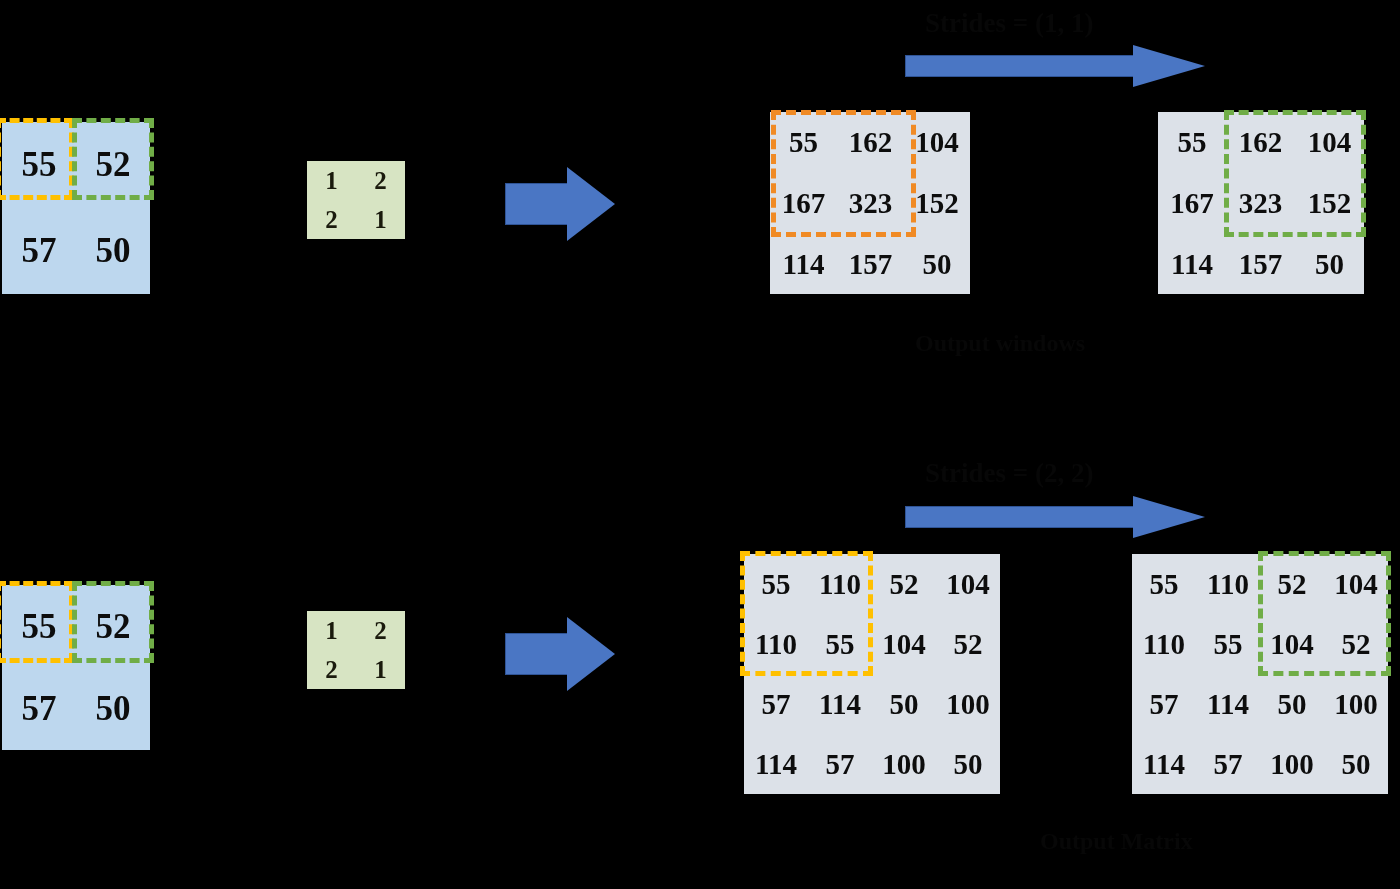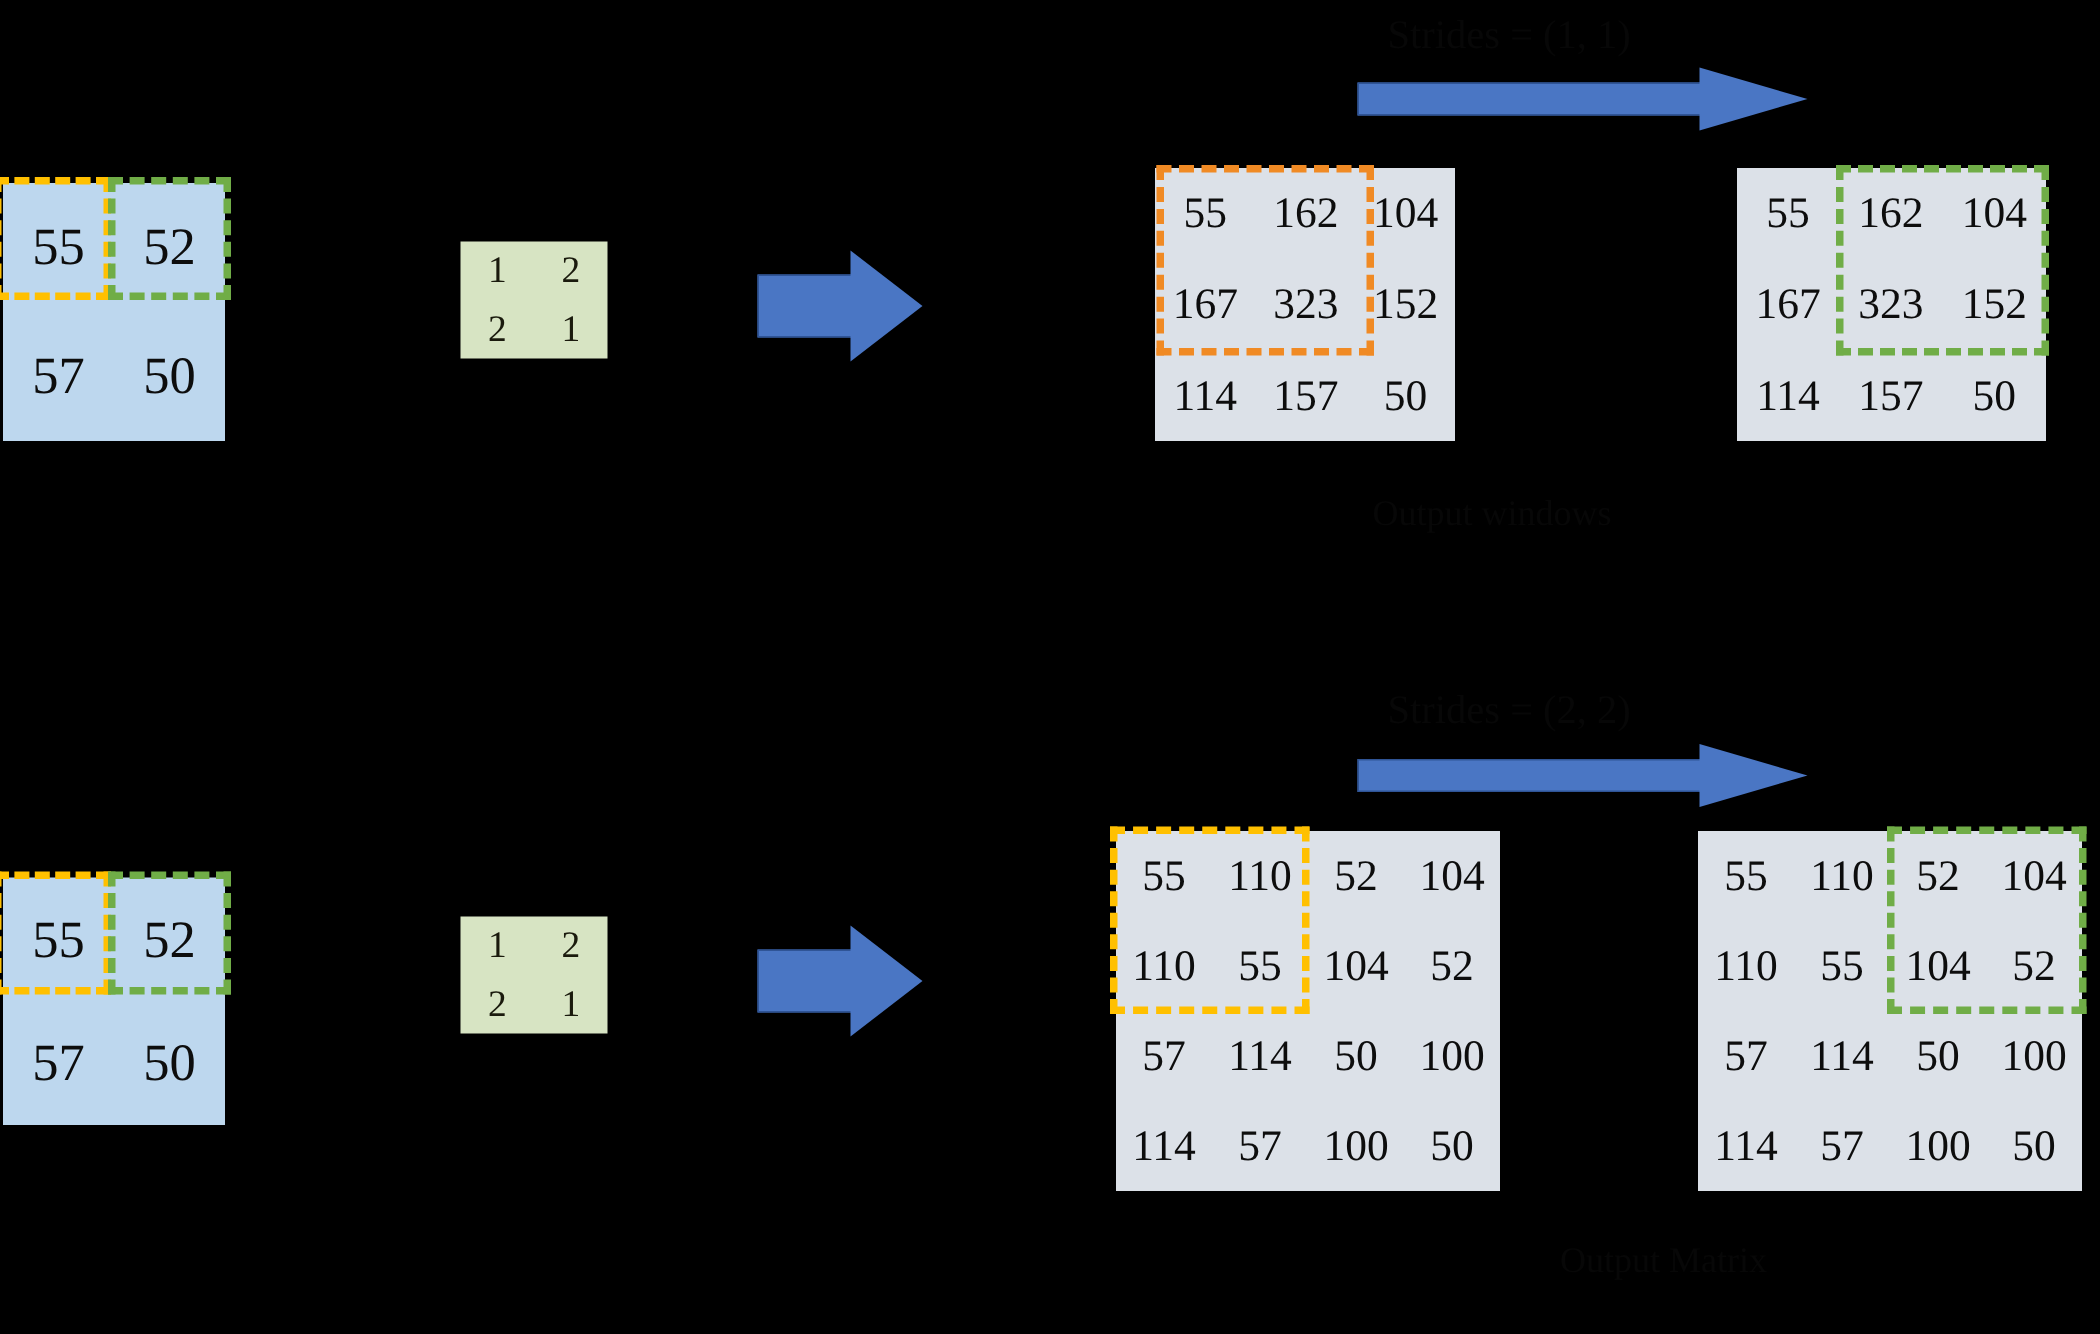--- a/index.html
+++ b/index.html
@@ -1,18 +1,18 @@
 <!DOCTYPE html>
 <html><head>
 <meta charset="utf-8">
 <style>
   html,body{margin:0;padding:0;background:#000;}
   body{width:1400px;height:889px;position:relative;overflow:hidden;
        font-family:"Liberation Serif", serif;color:#111;}
-  .stage{position:absolute;inset:0;}
+  .stage{position:absolute;inset:0;font-weight:bold;}
 
   
   .mat{position:absolute;display:grid;box-sizing:border-box;}
   .cell{display:flex;align-items:center;justify-content:center;
         box-sizing:border-box;}
   .blue{background:#bdd7ee;}
   .green{background:#d7e4c3;}
   .gray{background:#dce1e8;}
 
   .blue .cell{font-size:35px;color:#0d0d0d;}

